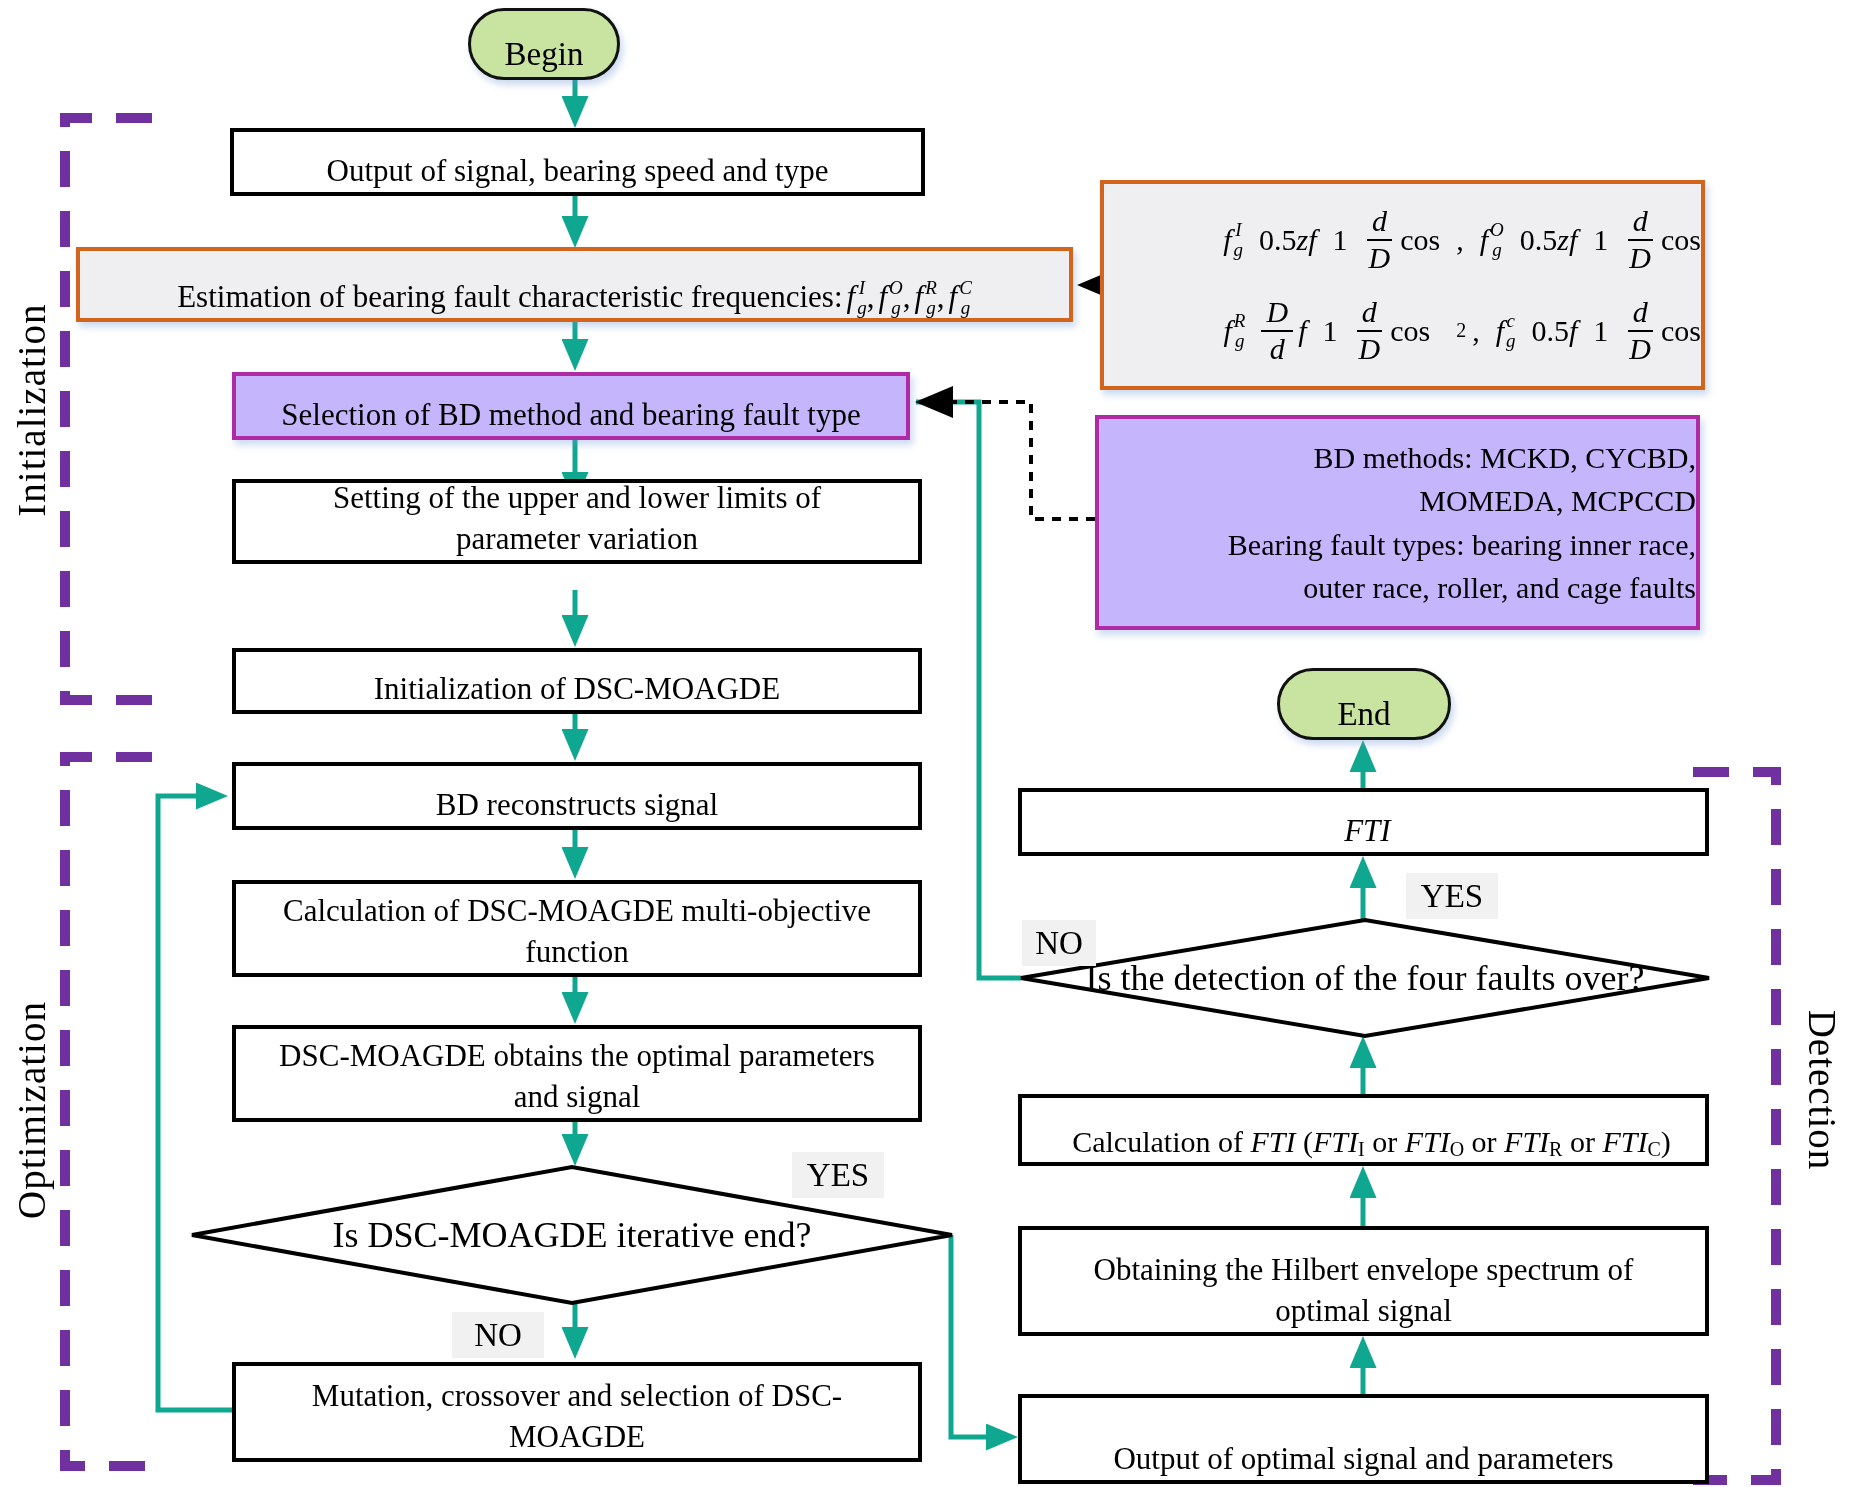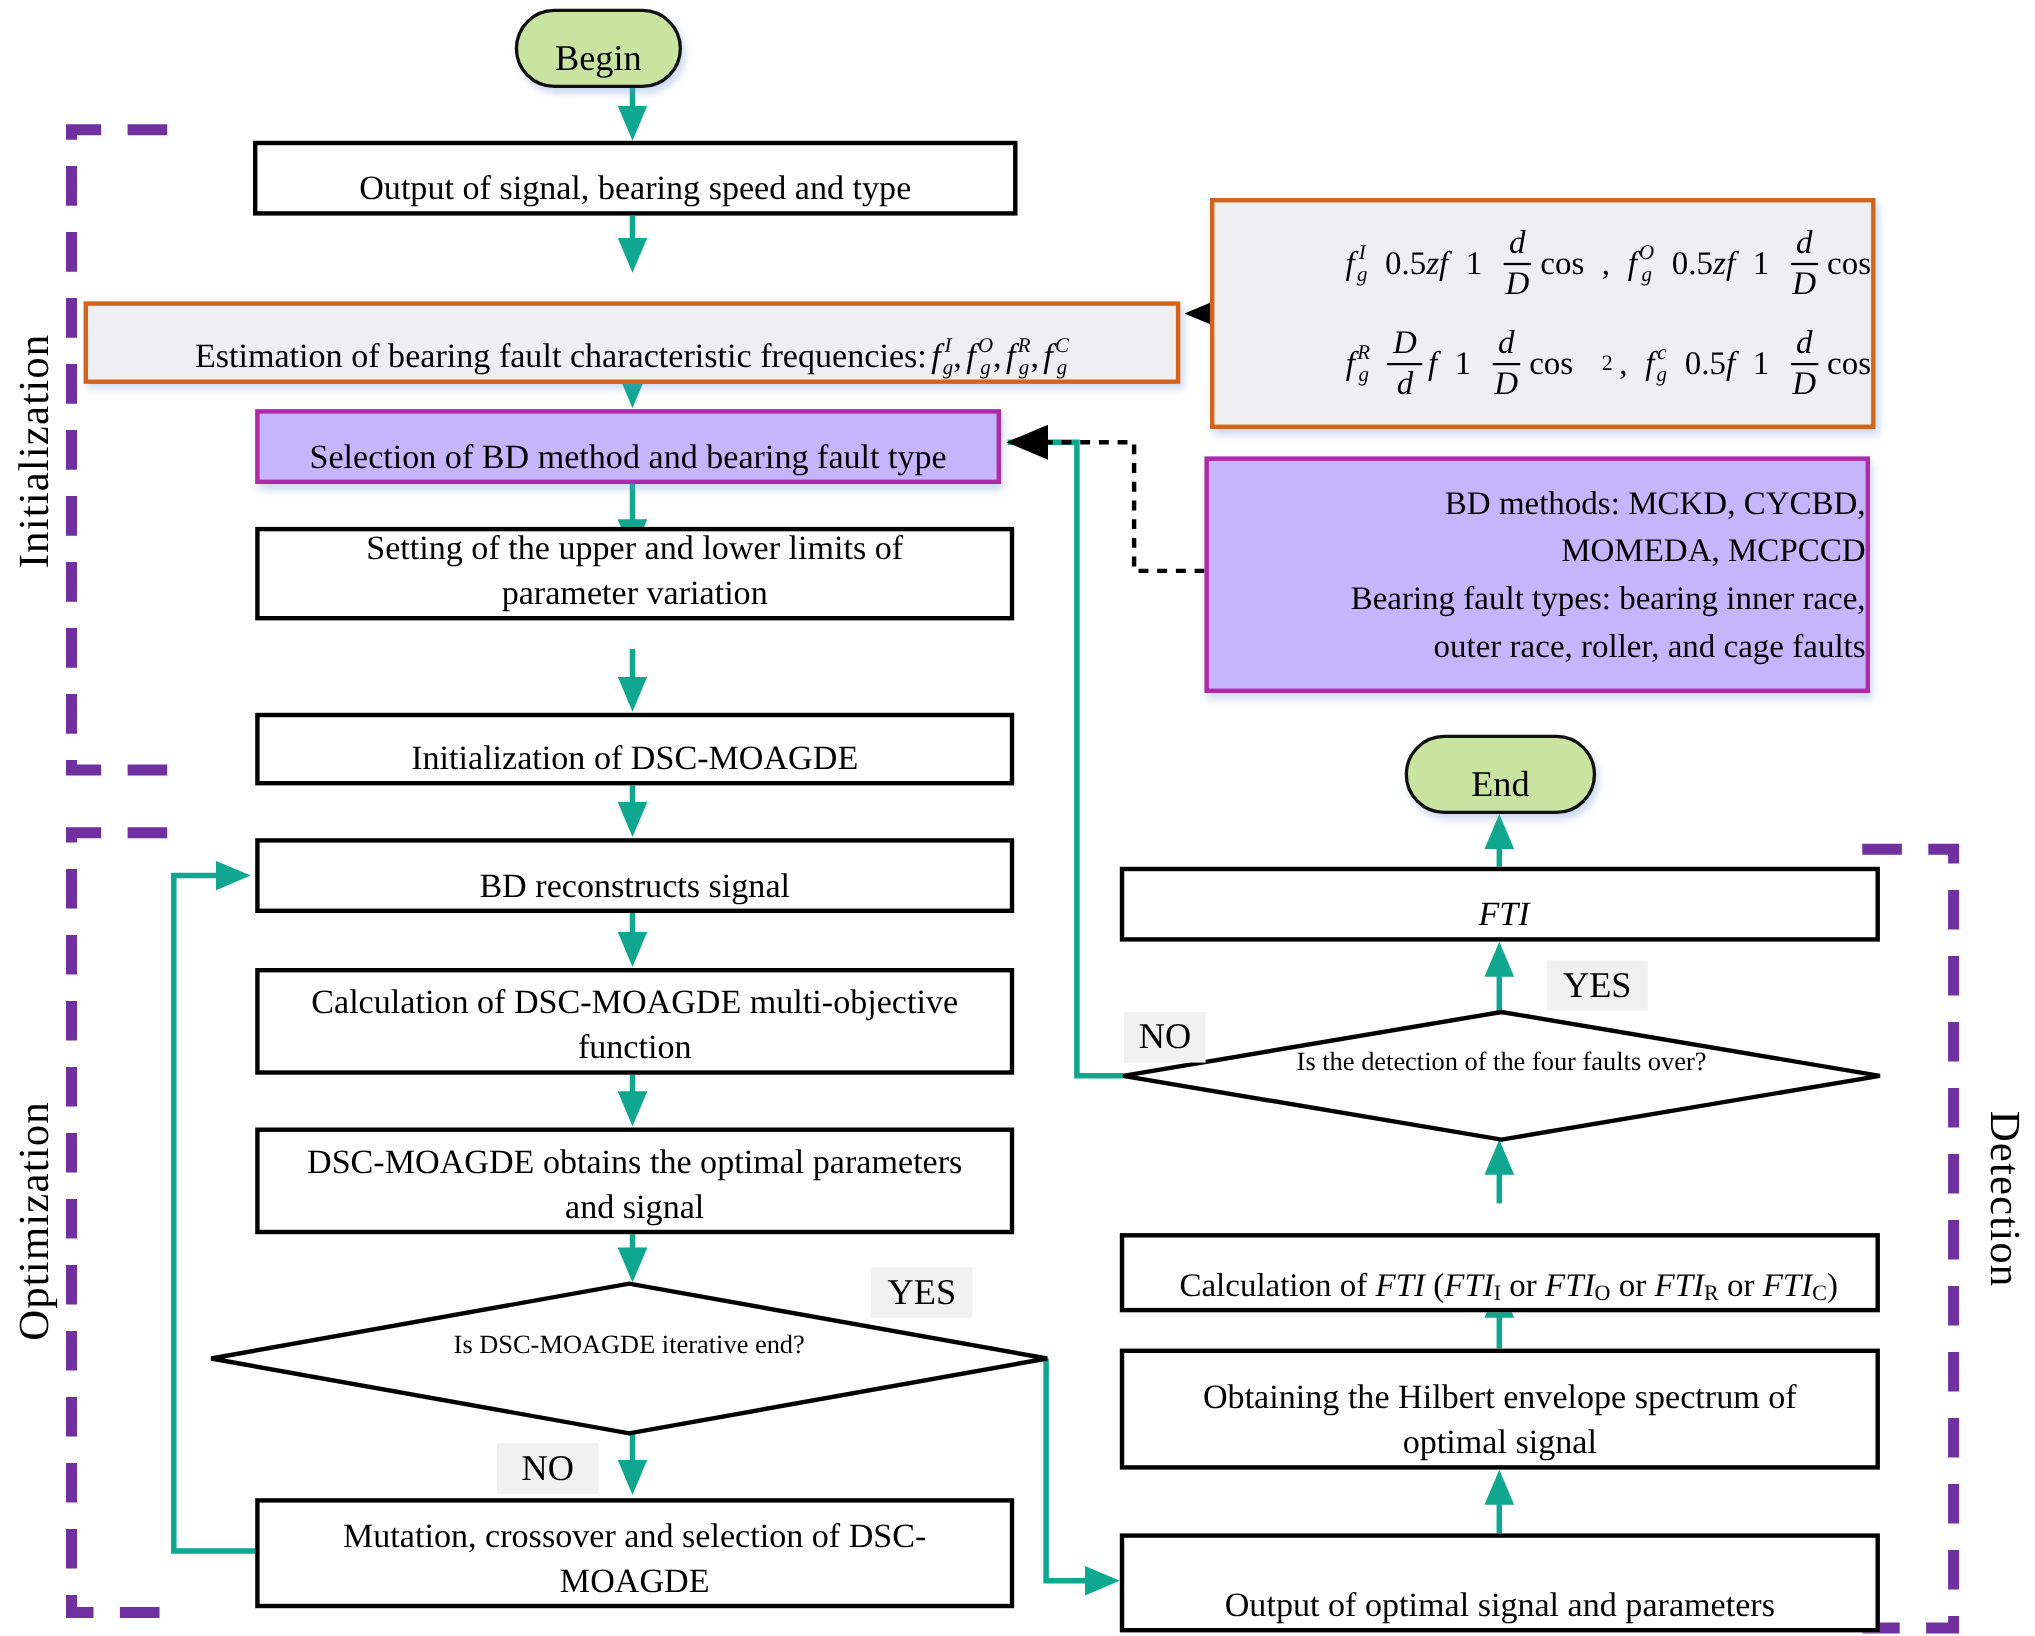--- a/index.html
+++ b/index.html
@@ -7,22 +7,22 @@
           font-family:"Liberation Serif","DejaVu Serif",serif;color:#000;}
   svg.layer{position:absolute;left:0;top:0;width:1850px;height:1487px;}
 
   .node{position:absolute;display:flex;align-items:flex-end;justify-content:center;
         text-align:center;box-sizing:border-box;font-size:31px;line-height:1.32;}
   .rect{background:#ffffff;border:4px solid #000;}
   .terminal{background:#c9e3a1;border:3.5px solid #111;border-radius:36px;font-size:33px;
             box-shadow:3px 5px 7px rgba(110,150,210,0.35);}
   .orange{background:#efeef0;border:4px solid #d2641c;box-shadow:3px 5px 7px rgba(110,150,210,0.35);}
   .magenta{background:#c4b5fd;border:4px solid #b02aa5;box-shadow:3px 5px 7px rgba(110,150,210,0.35);}
-  .dtext{position:absolute;display:flex;justify-content:center;
-         text-align:center;font-size:24px;}
+  .dtext{position:absolute;display:flex;align-items:center;justify-content:center;
+         text-align:center;font-size:36px;}
   .tag{position:absolute;display:flex;align-items:center;justify-content:center;
        background:#f1f1f1;font-size:33px;}
   .seclabel{position:absolute;font-size:39px;letter-spacing:1px;text-align:center;
             width:600px;height:50px;line-height:50px;}
   .rotL{transform:rotate(-90deg);}
   .rotR{transform:rotate(90deg);}
 
   
   .frow{display:flex;align-items:center;justify-content:center;font-size:30px;}
   .fss{display:inline-flex;align-items:center;}
@@ -30,21 +30,21 @@
   .ss{display:inline-flex;flex-direction:column;font-size:19px;line-height:1.05;margin-left:2px;}
   .ssup,.ssub{font-style:italic;}
   .frac{display:inline-flex;flex-direction:column;align-items:center;margin:0 5px;font-style:italic;}
   .fnum{border-bottom:2.5px solid #000;padding:0 5px;line-height:1.15;}
   .fden{line-height:1.15;padding:0 5px;}
   .tok{margin-left:16px;}
   .tok0{margin-left:4px;}
   .it{font-style:italic;}
   .pow{font-size:20px;vertical-align:22px;margin:0 6px 0 26px;font-style:normal;}
   sup.sp{font-size:20px;vertical-align:9px;}
-  .nowrap{white-space:nowrap;margin-top:27px;}
+  .nowrap{white-space:nowrap;}
 </style>
 </head>
 <body>
 
 <div class="canvas">
 
   <svg class="layer" viewBox="0 0 1850 1487">
     <defs>
       <marker id="mT" markerWidth="6.4" markerHeight="5.4" refX="5" refY="2.7" orient="auto" markerUnits="strokeWidth">
         <path d="M0,0 L6.4,2.7 L0,5.4 Z" fill="#10a791"></path>

